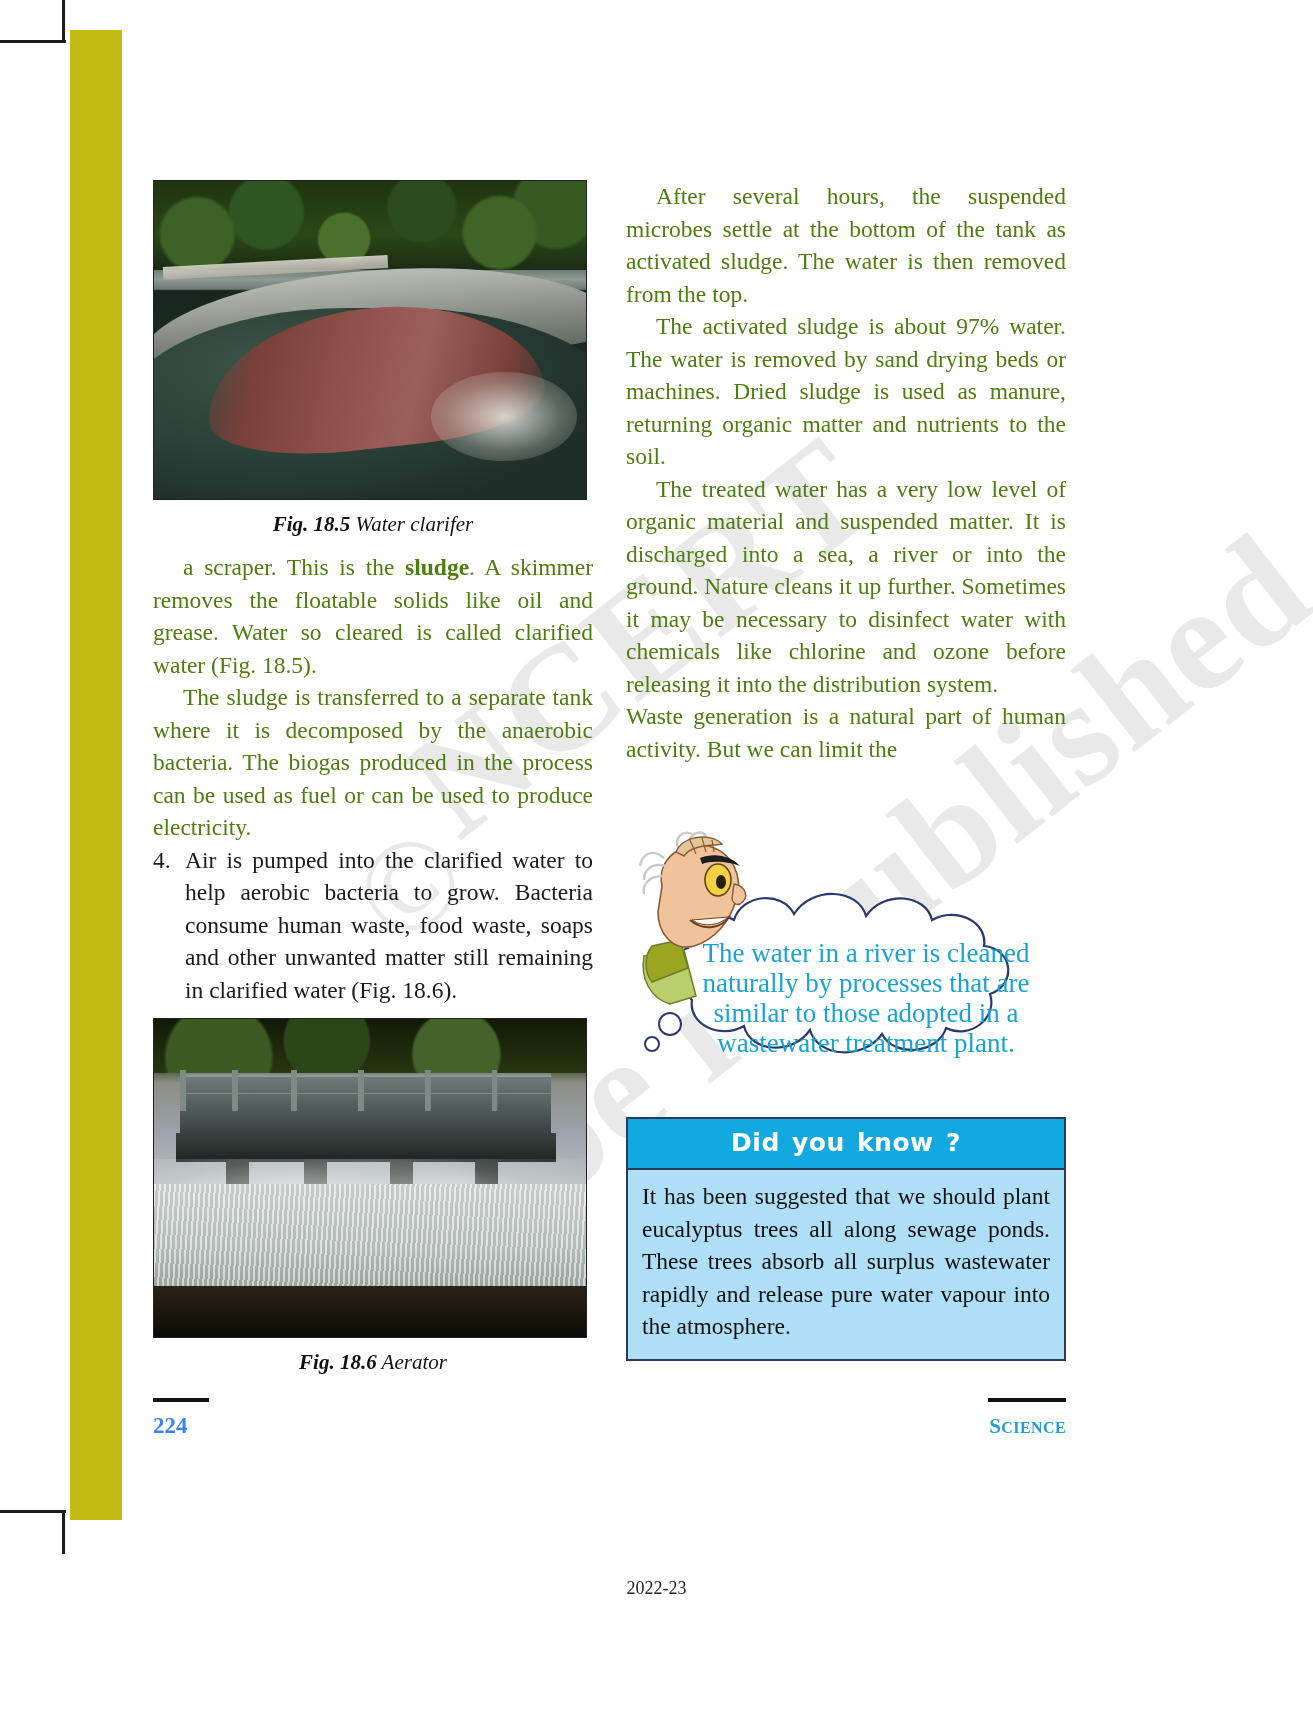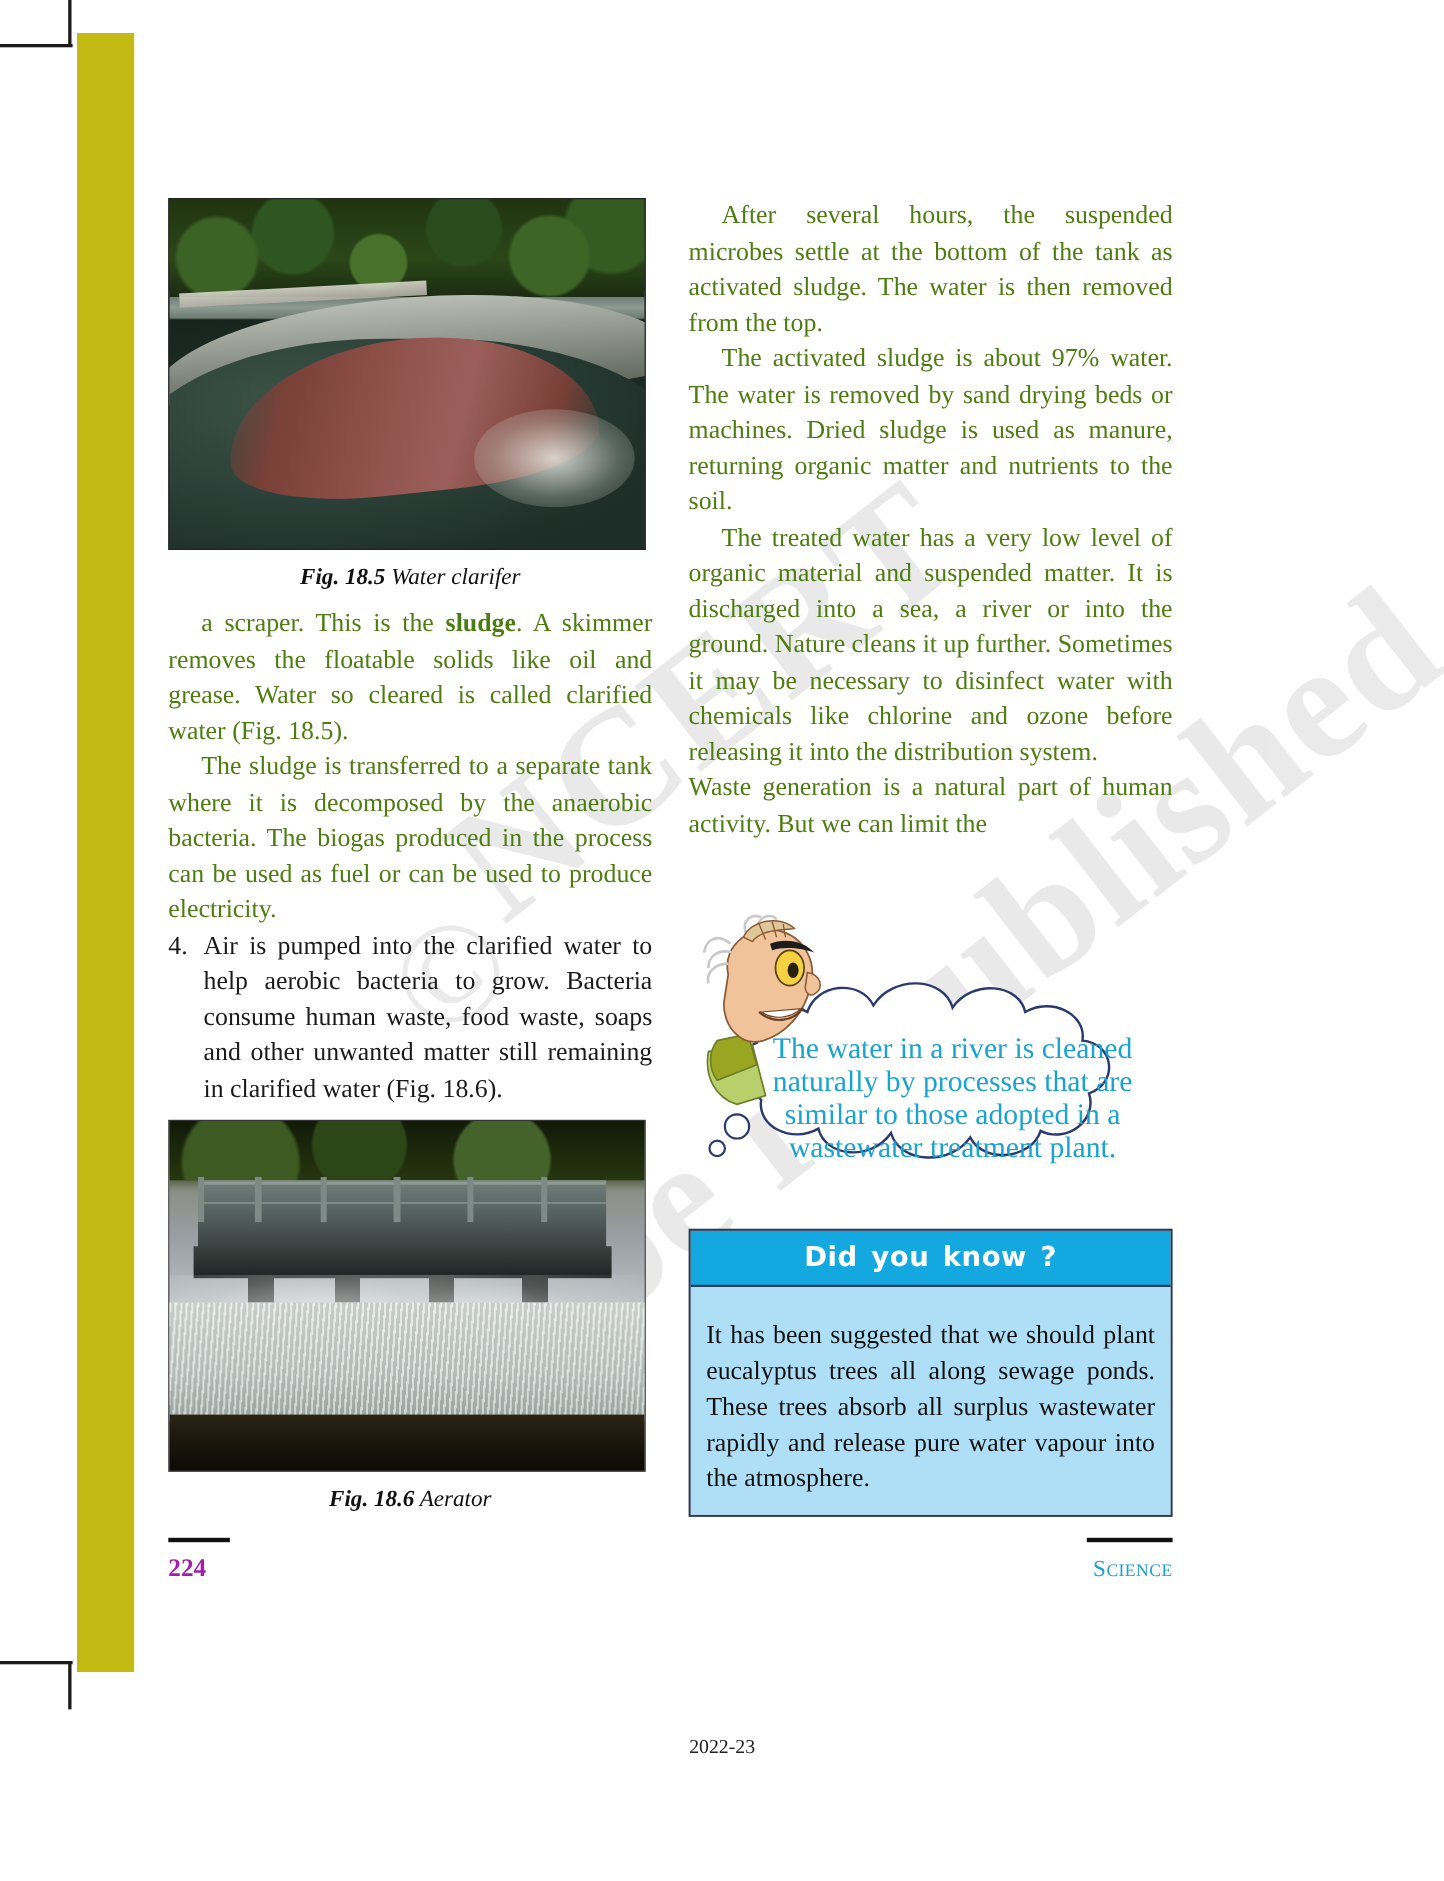--- a/index.html
+++ b/index.html
@@ -318,21 +318,21 @@
     font-family: "DejaVu Sans", sans-serif;
     font-weight: bold;
     font-size: 25px;
     padding: 9px 0 11px 0;
     letter-spacing: 0.5px;
     word-spacing: 3px;
     border-bottom: 2px solid #2b3a56;
   }
   .dyk-body {
     background: #afdff7;
-    padding: 28px 14px 16px 14px;
+    padding: 10px 14px 16px 14px;
     font-size: 23.5px;
     line-height: 32.5px;
     text-align: justify;
     color: #111;
   }
 
   
   .footer-rule-left {
     position: absolute;
     left: 153px;
@@ -351,29 +351,29 @@
     background: #111;
     z-index: 6;
   }
   .page-number {
     position: absolute;
     left: 153px;
     top: 1413px;
     font-family: "Liberation Serif", serif;
     font-weight: bold;
     font-size: 23px;
-    color: #a21caf;
+    color: #3b82f6;
     z-index: 6;
   }
   .subject-name {
     position: absolute;
     right: 247px;
     top: 1414px;
     font-family: "Liberation Serif", serif;
-    font-weight: normal;
+    font-weight: bold;
     font-size: 21px;
     color: #1f9ed4;
     z-index: 6;
     letter-spacing: 0.4px;
   }
   .subject-name .small {
     font-size: 16px;
   }
   .year-stamp {
     position: absolute;

